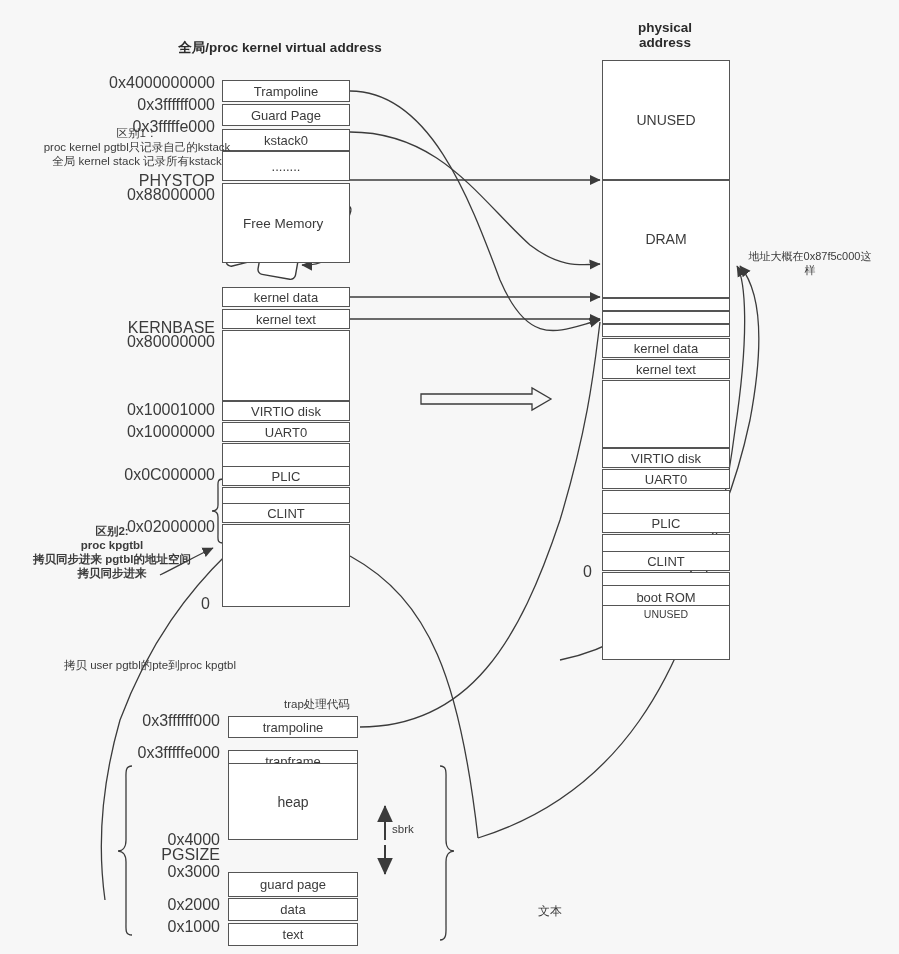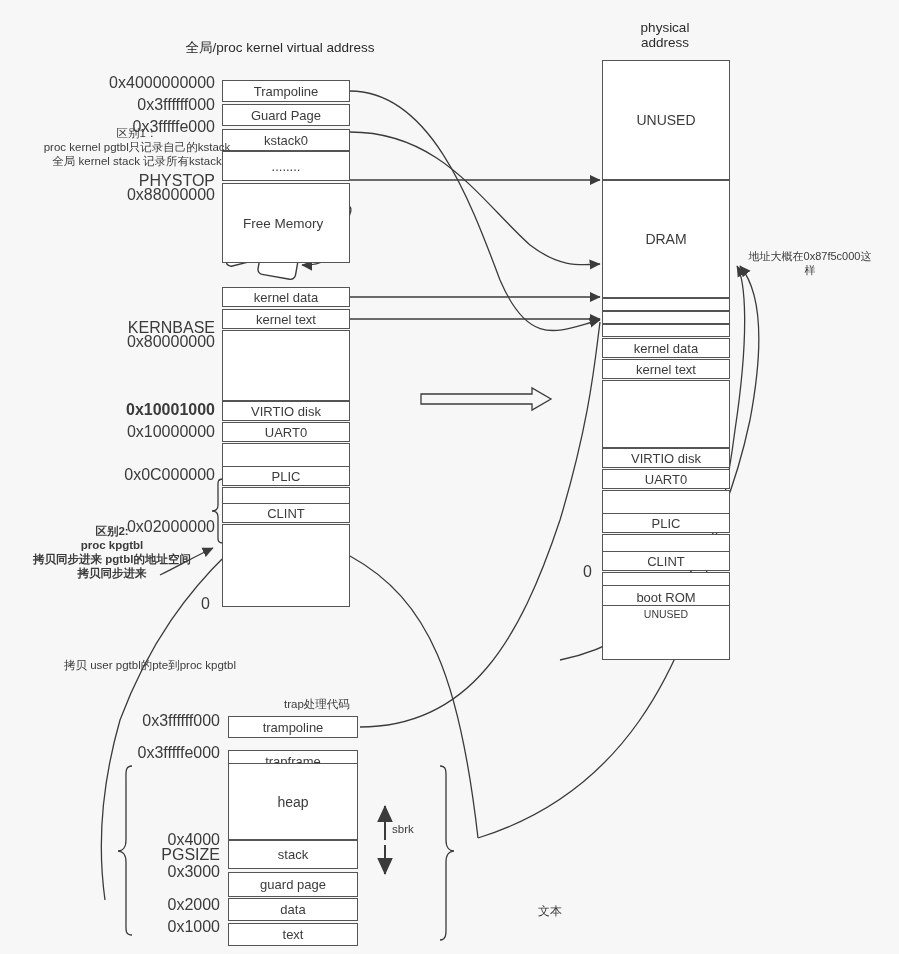--- a/index.html
+++ b/index.html
@@ -17,21 +17,21 @@
   }
   #svg-layer {
     position: absolute;
     left: 0; top: 0;
     width: 899px;
     height: 954px;
     pointer-events: none;
   }
   .title {
     position: absolute;
-    font-weight: normal;
+    font-weight: bold;
     font-size: 13.5px;
     color: #2b2b2b;
     text-align: center;
     line-height: 15px;
   }
   .memcol {
     position: absolute;
     box-sizing: border-box;
   }
   .row {
@@ -187,21 +187,21 @@
 
 <div class="freemem-label" style="left:243px; top:216px;">Free Memory</div>
 
 <div class="addr" style="left:80px; top:74px; width:135px;">0x4000000000</div>
 <div class="addr" style="left:80px; top:96px; width:135px;">0x3ffffff000</div>
 <div class="addr" style="left:80px; top:118px; width:135px;">0x3fffffe000</div>
 <div class="addr" style="left:80px; top:172px; width:135px;">PHYSTOP</div>
 <div class="addr" style="left:80px; top:186px; width:135px;">0x88000000</div>
 <div class="addr" style="left:80px; top:319px; width:135px;">KERNBASE</div>
 <div class="addr" style="left:80px; top:333px; width:135px;">0x80000000</div>
-<div class="addr" style="left:80px; top:401px; width:135px;font-weight:bold;">0x10001000</div>
+<div class="addr" style="left:80px; top:401px; width:135px;">0x10001000</div>
 <div class="addr" style="left:80px; top:423px; width:135px;">0x10000000</div>
 <div class="addr" style="left:80px; top:466px; width:135px;">0x0C000000</div>
 <div class="addr" style="left:80px; top:518px; width:135px;">0x02000000</div>
 <div class="addr" style="left:185px; top:595px; width:25px;">0</div>
 
 <div class="memcol" style="left:602px; top:60px; width:128px; height:540px;">
   <div class="row big" style="left:0px; top:0px;   width:128px; height:120px;">
       <span>UNUSED</span>
     </div>
   <div class="row big" style="left:0px; top:120px; width:128px; height:118px;">
@@ -243,23 +243,20 @@
 
 <div class="memcol" style="left:228px; top:716px; width:130px; height:229px;">
   <div class="row" style="left:0px;  top:0px;   width:130px; height:22px;">
       <span>trampoline</span>
     </div>
   <div class="row" style="left:0px;  top:22px;  width:130px; height:22px;margin-top:12px;">
       <span>trapframe</span>
     </div>
   <div class="row big" style="left:0px;  top:47px;  width:130px; height:77px;">
       <span>heap</span>
-    </div>
-  <div class="row" style="left:0px;  top:124px; width:130px; height:29px;">
-      <span>stack</span>
     </div>
   <div class="row" style="left:0px;  top:156px; width:130px; height:25px;">
       <span>guard page</span>
     </div>
   <div class="row" style="left:0px;  top:182px; width:130px; height:23px;">
       <span>data</span>
     </div>
   <div class="row" style="left:0px;  top:207px; width:130px; height:23px;">
       <span>text</span>
     </div>

